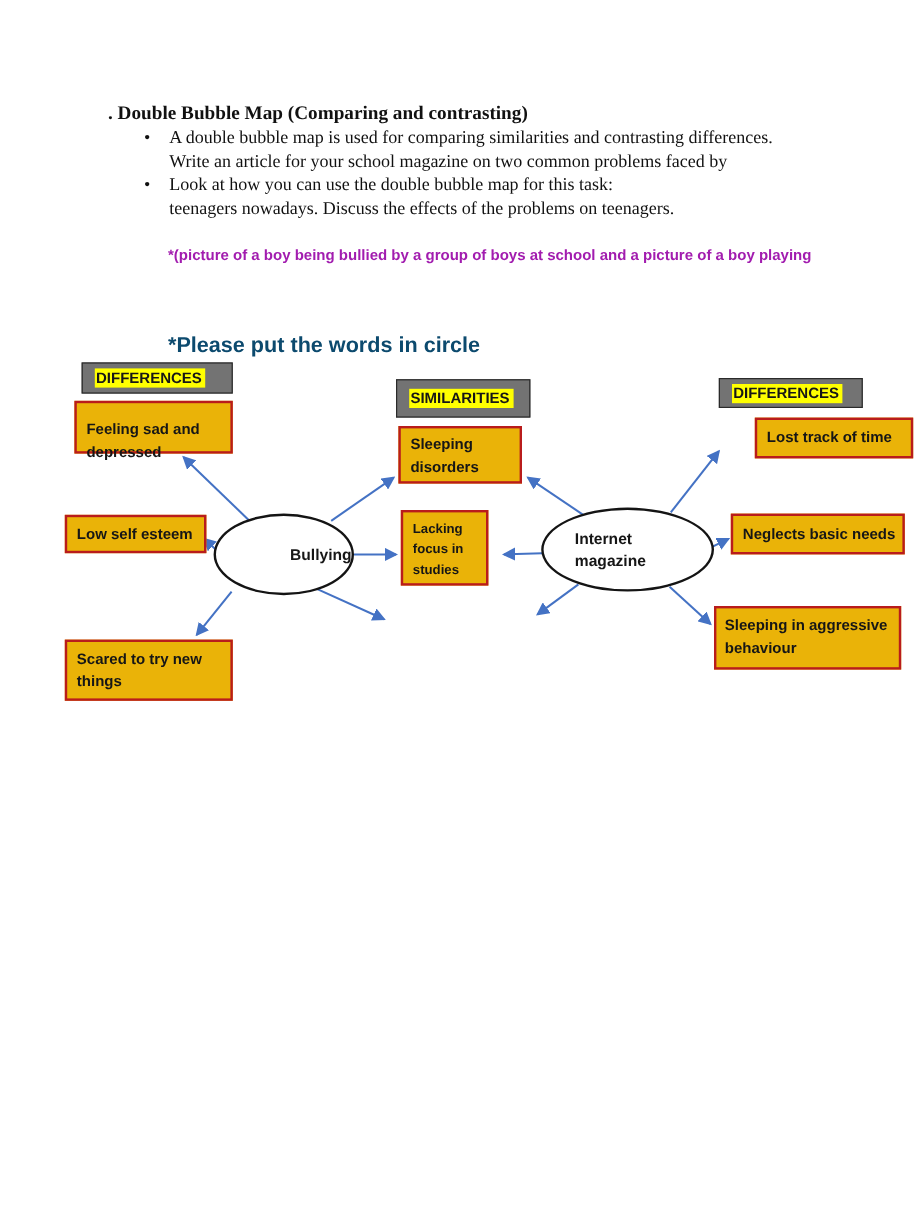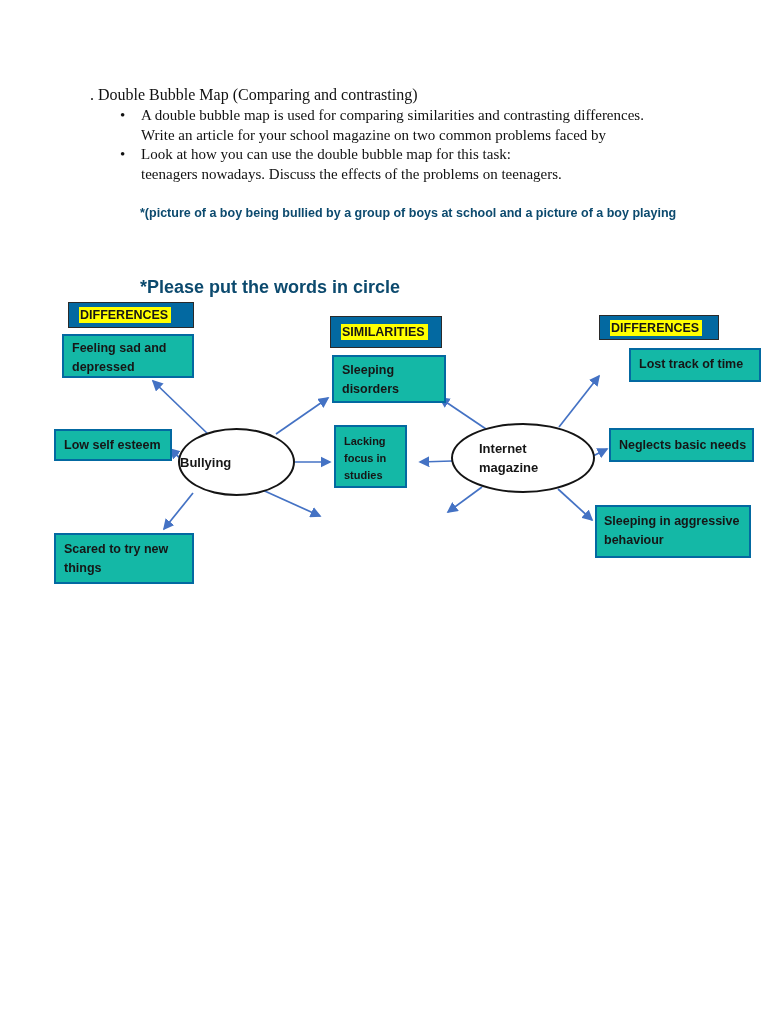--- a/index.html
+++ b/index.html
@@ -15,21 +15,21 @@
     overflow: hidden;
     font-family: "Liberation Sans", sans-serif;
   }
   
   .doc-title {
     position: absolute;
     left: 90px;
     top: 86px;
     font-family: "Liberation Serif", serif;
     font-size: 16px;
-    font-weight: normal;
+    font-weight: bold;
     color: #111;
     white-space: nowrap;
   }
   .doc-lines {
     position: absolute;
     left: 120px;
     top: 106px;
     font-family: Liberation Serif, serif;
     font-size: 15px;
     color: #111;
@@ -45,21 +45,21 @@
     flex: 0 0 21px;
   }
   .doc-line.bulleted .marker::before { content: "\2022"; }
   
   .picture-note {
     position: absolute;
     left: 140px;
     top: 204px;
     font-size: 12.5px;
     font-weight: bold;
-    color: #0c4a6e;
+    color: #a21caf;
     line-height: 18px;
     white-space: nowrap;
   }
   .circle-note {
     position: absolute;
     left: 140px;
     top: 277px;
     font-size: 18px;
     font-weight: bold;
     color: #0c4a6e;
@@ -71,33 +71,33 @@
     left: 0;
     top: 0;
     pointer-events: none;
   }
   .arrows line {
     stroke: var(--arrow-color, #4472C4);
     stroke-width: 1.7;
   }
   .dbox {
     position: absolute;
-    background: #14b8a6;
-    border: 2px solid #0369a1;
+    background: #eab308;
+    border: 2px solid #b91c1c;
     box-sizing: border-box;
     font-size: 12.5px;
     font-weight: bold;
     color: #161616;
     line-height: 19px;
-    padding: 3px 4px 0 8px;
+    padding: 13px 4px 0 8px;
   }
   .dbox.nowrap { white-space: nowrap; }
   .labelbox {
     position: absolute;
-    background: #0369a1;
+    background: #737373;
     border: 1.5px solid #2a2a2a;
     box-sizing: border-box;
     font-size: 12.5px;
     font-weight: bold;
     color: #161616;
     display: flex;
     align-items: center;
     padding-left: 10px;
     white-space: nowrap;
   }
@@ -109,21 +109,21 @@
     position: absolute;
     background: #ffffff;
     border: 2px solid #141414;
     border-radius: 50%;
     box-sizing: border-box;
     font-size: 13px;
     font-weight: bold;
     color: #161616;
     display: flex;
     align-items: center;
-    justify-content: flex-start;
+    justify-content: flex-end;
     text-align: center;
     line-height: 19px;
   }
   .ellipse.left-text {
     justify-content: flex-start;
     text-align: left;
   }
   .ellipse.left-text .etext {
     padding-left: 26px;
     width: 72px;
@@ -189,21 +189,21 @@
     <span class="hl">SIMILARITIES</span>
   </div>
   <div class="labelbox" style="left:599px; top:315px; width:120px; height:25px;">
     <span class="hl">DIFFERENCES</span>
   </div>
 
   <div class="dbox" style="left:62px; top:334px; width:132px; height:44px;">Feeling sad and depressed</div>
   <div class="dbox nowrap" style="left:54px; top:429px; width:118px; height:32px; padding-top:5px;">Low self esteem</div>
   <div class="dbox" style="left:54px; top:533px; width:140px; height:51px; padding-top:5px;">Scared to try new things</div>
 
-  <div class="dbox" style="left:332px; top:355px; width:114px; height:48px; padding-top:4px;">Sleeping disorders</div>
+  <div class="dbox" style="left:332px; top:355px; width:103px; height:48px; padding-top:4px;">Sleeping disorders</div>
   <div class="dbox small-font" style="left:334px; top:425px; width:73px; height:63px;">Lacking focus in studies</div>
 
   <div class="dbox nowrap" style="left:629px; top:348px; width:132px; height:34px; padding-top:5px;">Lost track of time</div>
   <div class="dbox nowrap" style="left:609px; top:428px; width:145px; height:34px; padding-top:6px;">Neglects basic needs</div>
   <div class="dbox" style="left:595px; top:505px; width:156px; height:53px; padding-top:5px; padding-left:7px;">Sleeping in aggressive behaviour</div>
 
   <div class="ellipse" style="left:178px; top:428px; width:117px; height:68px;">
     <span class="etext">Bullying</span>
   </div>
   <div class="ellipse left-text" style="left:451px; top:423px; width:144px; height:70px;">

